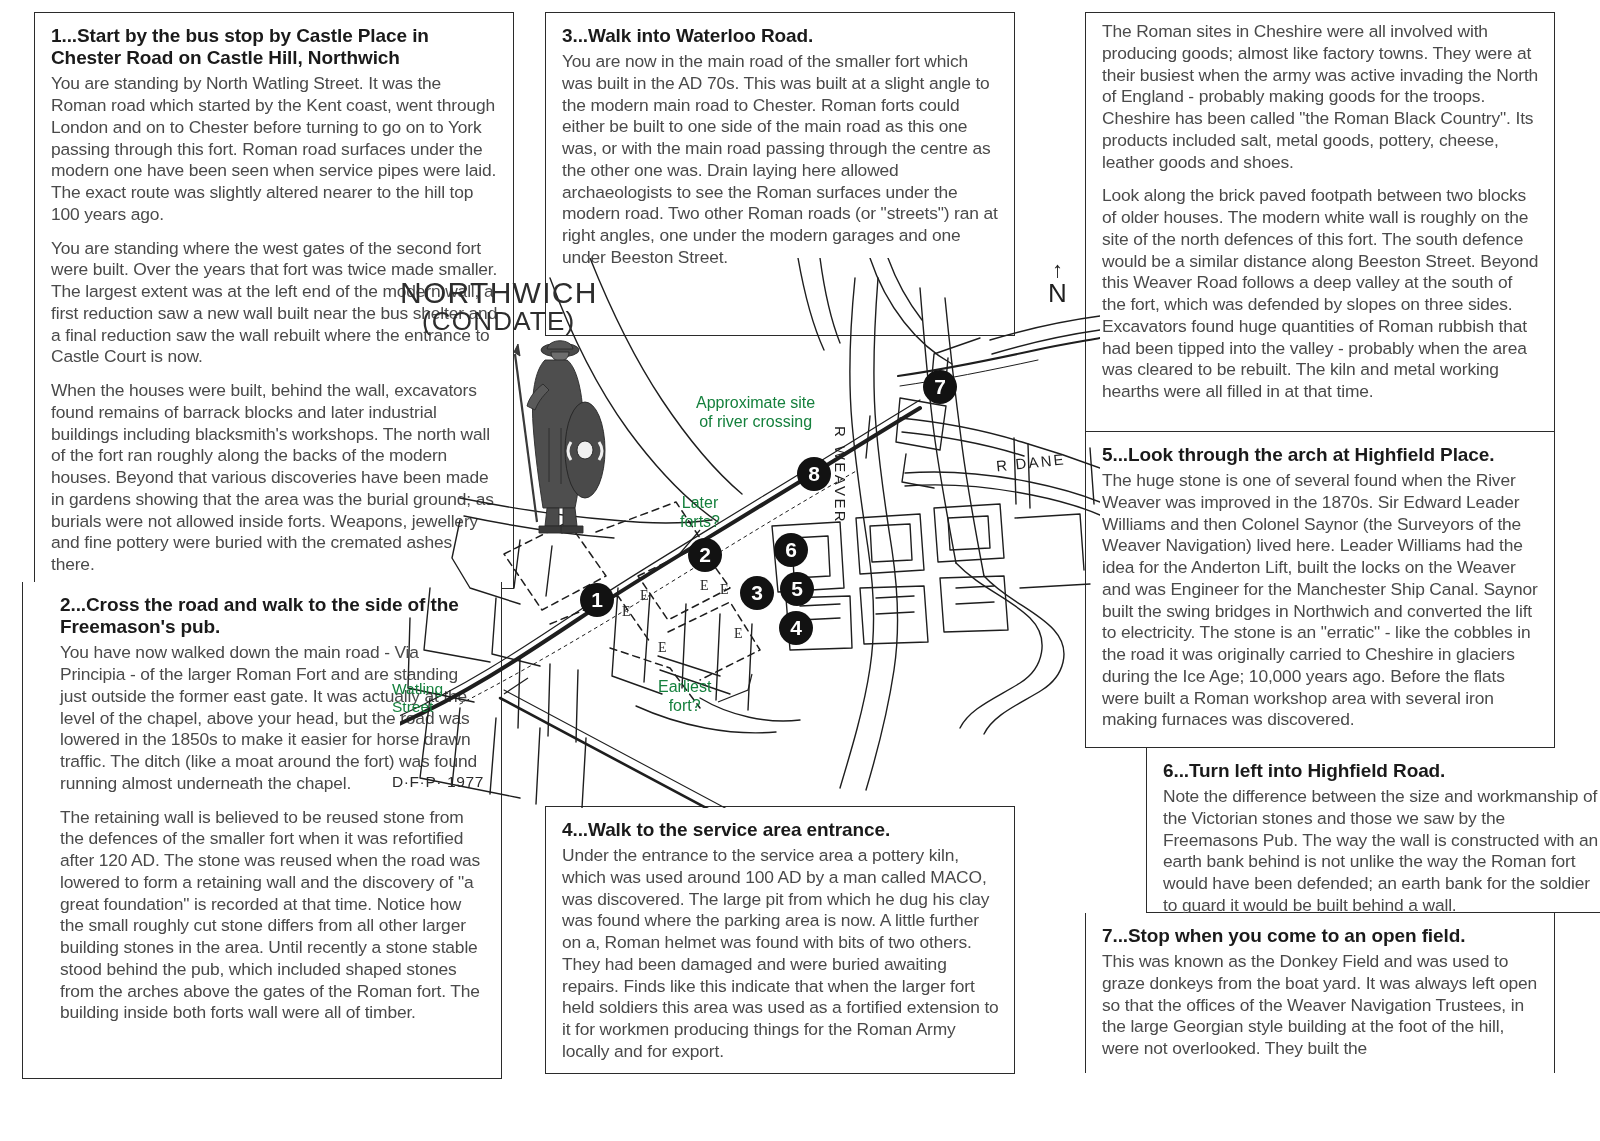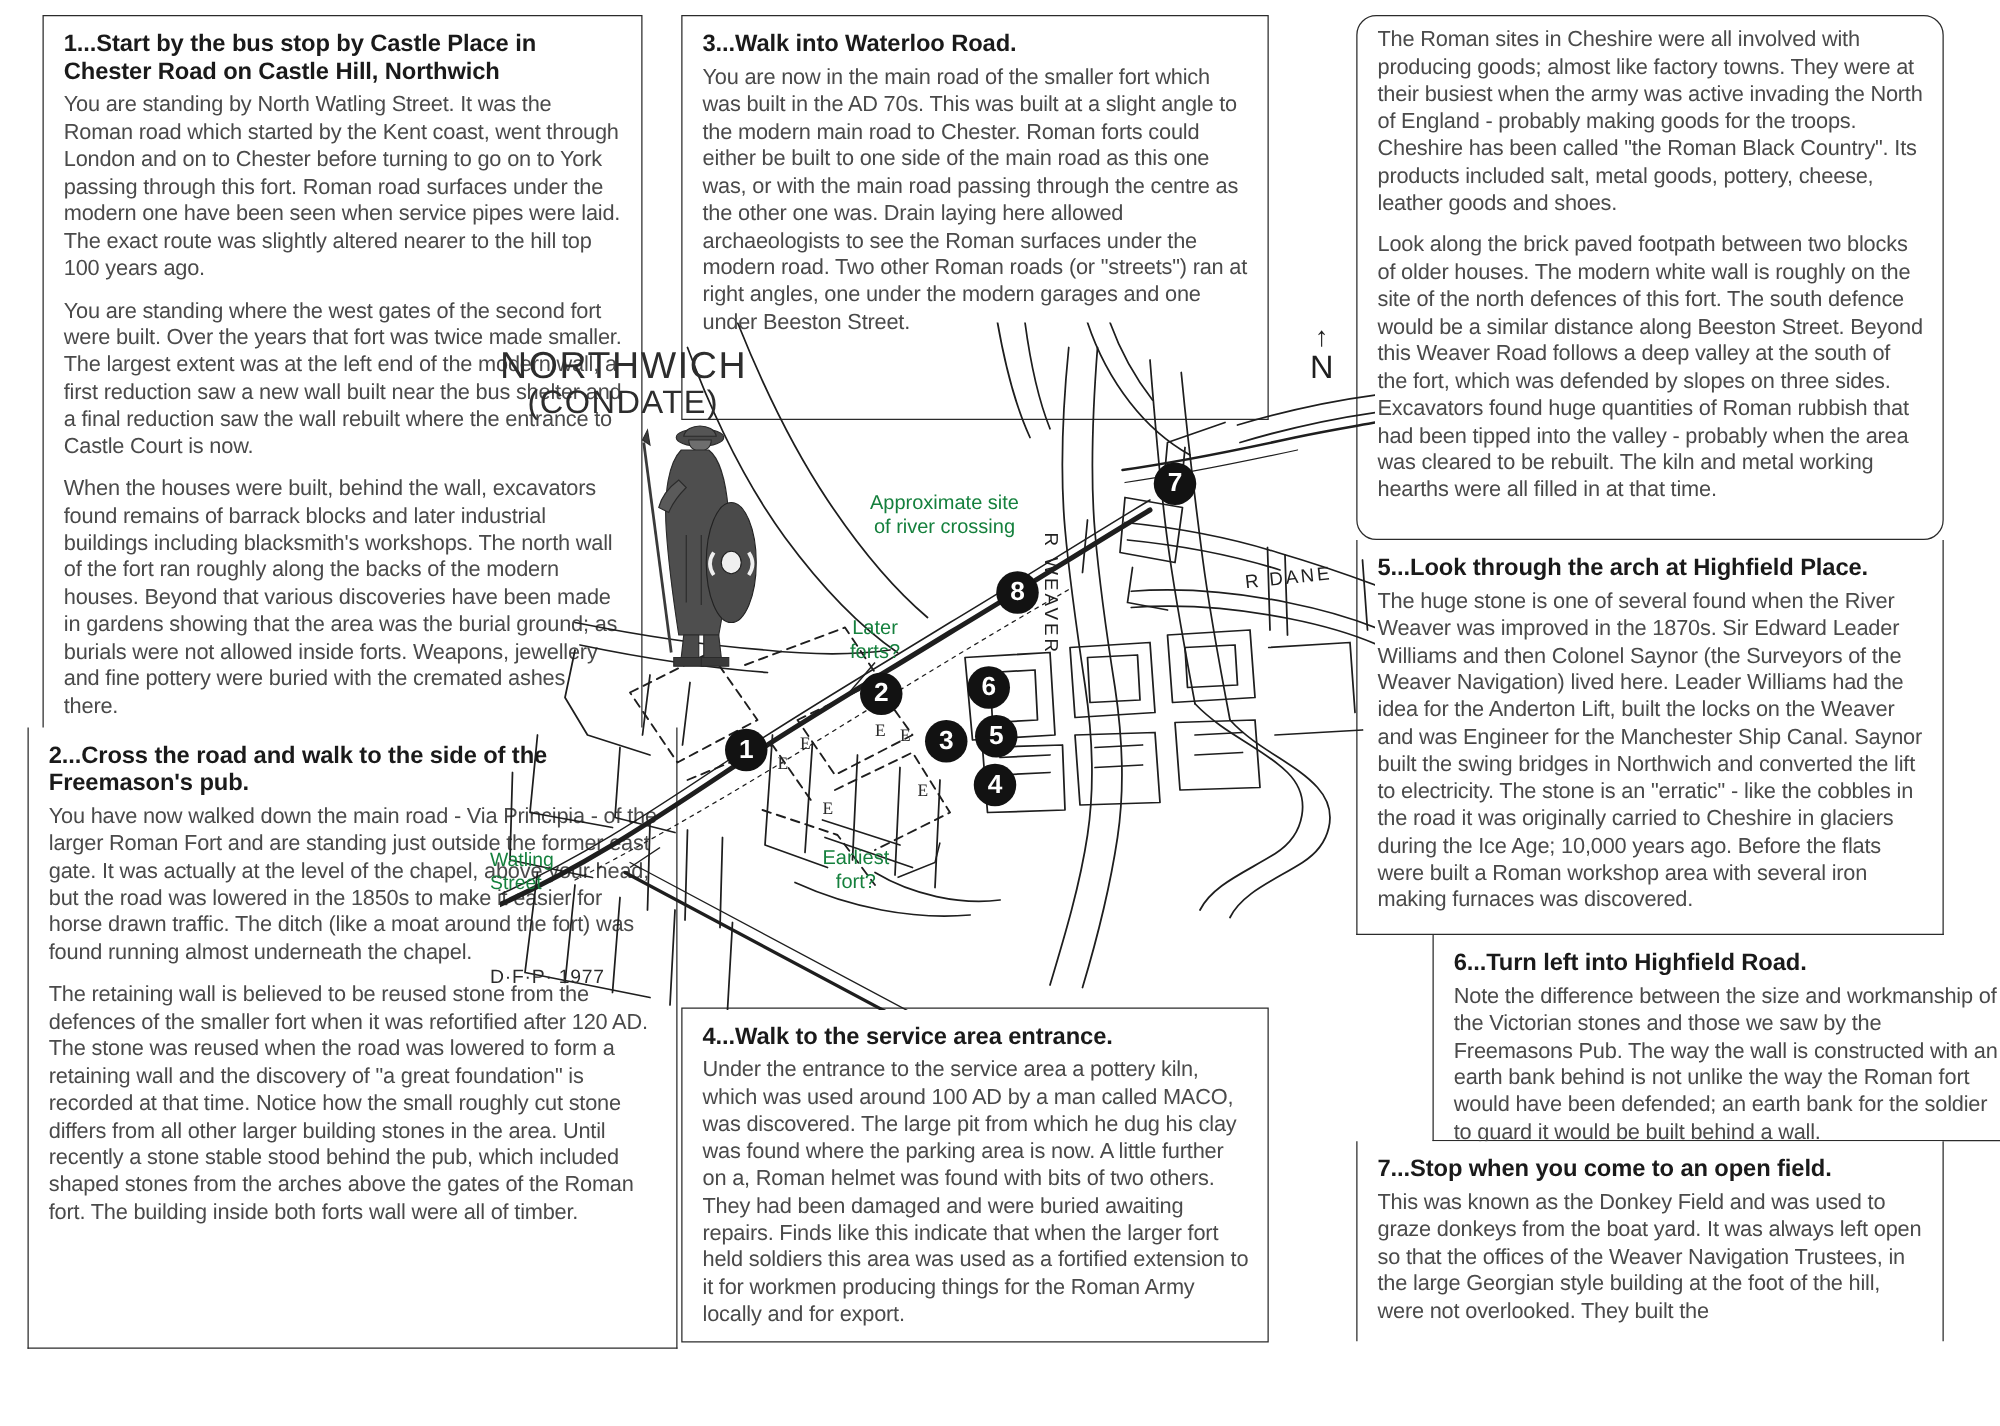--- a/index.html
+++ b/index.html
@@ -48,26 +48,26 @@
     letter-spacing: -0.15px;
   }
   p.body:last-child { margin-bottom: 2px; }
 
   .faded      { color: #8e8e8e; }
   .faded-more { color: #a6a6a6; }
   .dark       { color: #3d3d3d; }
 
   
   .box-1 { left: 22px; top: 12px; width: 480px; margin-left: 12px; }
-  .box-2 { left: 22px; top: 582px; width: 520px; height: 497px; border-top: none;}
+  .box-2 { left: 22px; top: 582px; width: 480px; height: 497px; border-top: none; padding-left: 21px;}
 
   .box-3 { left: 545px; top: 12px; width: 470px; height: 324px; }
   .box-4 { left: 545px; top: 806px; width: 470px; height: 268px; }
 
-  .box-r-top { left: 1085px; top: 12px; width: 470px; height: 420px; border-radius: 16px; }
+  .box-r-top { left: 1085px; top: 12px; width: 470px; height: 420px; }
   .box-5 { left: 1085px; top: 432px; width: 470px; height: 316px; border-top: none; }
   .box-6 { left: 1146px; top: 748px; width: 470px; height: 165px; border-top: none; }
   .box-7 { left: 1085px; top: 913px; width: 470px; height: 160px; border-top: none; border-bottom: none; }
 
   
   .map-area {
     position: absolute;
     left: 400px;
     top: 258px;
     width: 700px;

